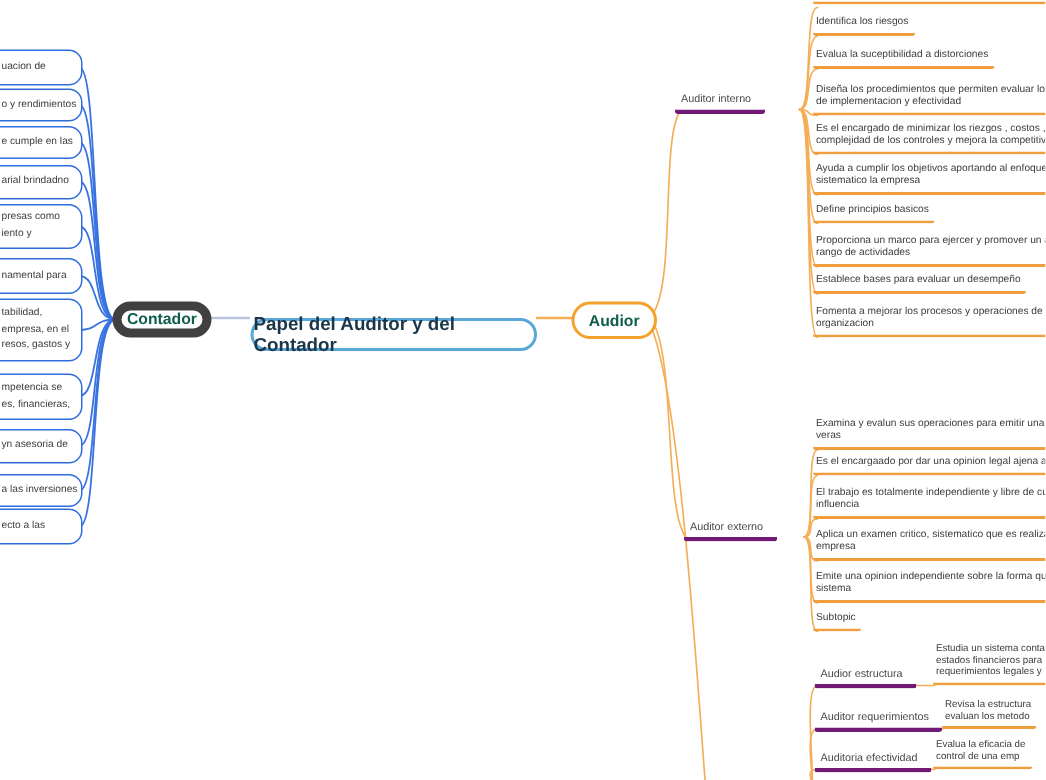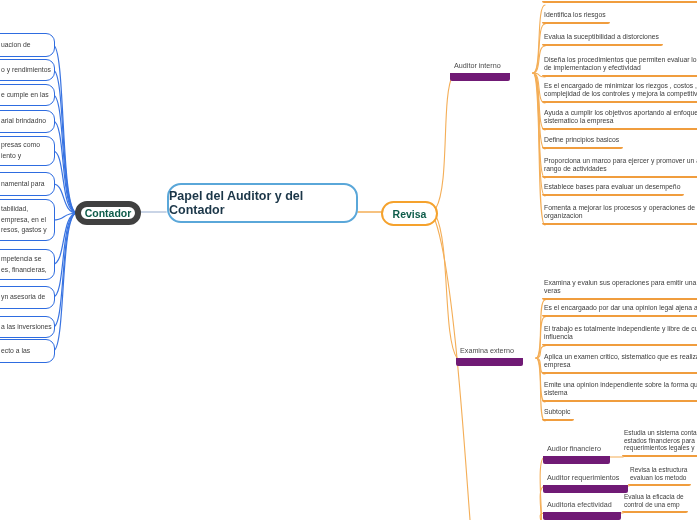--- a/index.html
+++ b/index.html
@@ -7,21 +7,21 @@
        font-family:"Liberation Sans",sans-serif;}
   svg.wires{position:absolute;left:0;top:0;width:697px;height:520px;}
 
   
   .leaf{position:absolute;font-size:6.8px;line-height:8px;color:#3c3c3c;
         white-space:pre-line;width:max-content;border-bottom:2px solid #f09d3e;
         padding:0 4px 3px 2px;border-radius:0 0 2px 2px;background:transparent;}
 
   
   .blabel{position:absolute;font-size:7.2px;line-height:10px;color:#4a4a4a;
-          width:max-content;border-bottom:8px solid #701a75;
+          width:max-content;border-bottom:3px solid #701a75;
           padding:0 9px 2px 4px;border-radius:0 0 2px 2px;}
 
   
   .lbox{position:absolute;left:-142px;width:197px;box-sizing:border-box;
         border:1.4px solid #2e6ce0;border-radius:9px;background:#fff;
         display:flex;align-items:center;padding-left:142px;
         font-size:6.8px;line-height:10.8px;color:#3c3c3c;white-space:pre-line;}
 
   
   .pill{position:absolute;box-sizing:border-box;background:#fff;display:flex;
@@ -97,53 +97,53 @@
   <div class="lbox" style="top:199px;height:42px;">tabilidad,
 empresa, en el
 resos, gastos y</div>
   <div class="lbox" style="top:249px;height:31px;">mpetencia se
 es, financieras,</div>
   <div class="lbox" style="top:286px;height:23px;">yn asesoria de</div>
   <div class="lbox" style="top:316px;height:22px;">a las inversiones</div>
   <div class="lbox" style="top:339px;height:24px;">ecto a las</div>
 
   <div class="pill blue" style="left:75px;top:201px;width:66px;height:24px;">Contador</div>
-  <div class="pill center" style="left:167px;top:183px;width:191px;height:40px;">Papel del Auditor y del Contador</div>
-  <div class="pill orange" style="left:381px;top:201px;width:57px;height:25px;">Revisa</div>
+  <div class="pill center" style="left:167px;top:212px;width:191px;height:22px;">Papel del Auditor y del Contador</div>
+  <div class="pill orange" style="left:381px;top:201px;width:57px;height:25px;">Audior</div>
 
   <div class="blabel" style="left:450px;top:61px;">Auditor interno</div>
   <div class="leaf" style="left:542px;top:-12px;height:15px;width:158px;box-sizing:border-box;"></div>
   <div class="leaf" style="left:542px;top:11px;">Identifica los riesgos</div>
   <div class="leaf" style="left:542px;top:33px;">Evalua la suceptibilidad a distorciones</div>
   <div class="leaf" style="left:542px;top:56px;">Diseña los procedimientos que permiten evaluar  los dec
 de implementacion y efectividad</div>
   <div class="leaf" style="left:542px;top:82px;">Es el encargado de minimizar los riezgos , costos , elimi
 complejidad de los controles y mejora la competitividad.</div>
   <div class="leaf" style="left:542px;top:109px;">Ayuda a cumplir los objetivos aportando al enfoque
 sistematico la empresa</div>
   <div class="leaf" style="left:542px;top:136px;">Define principios basicos</div>
   <div class="leaf" style="left:542px;top:157px;">Proporciona un marco para ejercer y promover un ampli
 rango de actividades</div>
   <div class="leaf" style="left:542px;top:183px;">Establece bases para evaluar un desempeño</div>
   <div class="leaf" style="left:542px;top:204px;">Fomenta a mejorar los procesos y operaciones de la
 organizacion</div>
 
-  <div class="blabel" style="left:456px;top:346px;">Examina externo</div>
+  <div class="blabel" style="left:456px;top:346px;">Auditor externo</div>
   <div class="leaf" style="left:542px;top:279px;">Examina y evalun sus operaciones para emitir una opini
 veras</div>
   <div class="leaf" style="left:542px;top:304px;">Es el encargaado por dar una opinion legal ajena a la em</div>
   <div class="leaf" style="left:542px;top:325px;">El trabajo es totalmente independiente  y libre de cualqu
 influencia</div>
   <div class="leaf" style="left:542px;top:353px;">Aplica un examen critico, sistematico que es realizado a
 empresa</div>
   <div class="leaf" style="left:542px;top:381px;">Emite una opinion independiente sobre la forma que opi
 sistema</div>
   <div class="leaf" style="left:542px;top:408px;">Subtopic</div>
 
-  <div class="blabel" style="left:543px;top:444px;">Audior financiero</div>
+  <div class="blabel" style="left:543px;top:444px;">Audior estructura</div>
   <div class="leaf" style="left:622px;top:429px;line-height:7.7px;font-size:6.5px;">Estudia un sistema conta
 estados financieros para
 requerimientos legales y</div>
 
   <div class="blabel" style="left:543px;top:473px;">Auditor requerimientos</div>
   <div class="leaf" style="left:628px;top:466px;line-height:7.7px;font-size:6.5px;">Revisa la estructura
 evaluan los metodo</div>
 
   <div class="blabel" style="left:543px;top:500px;">Auditoria efectividad</div>
   <div class="leaf" style="left:622px;top:493px;line-height:7.7px;font-size:6.5px;">Evalua la eficacia de

